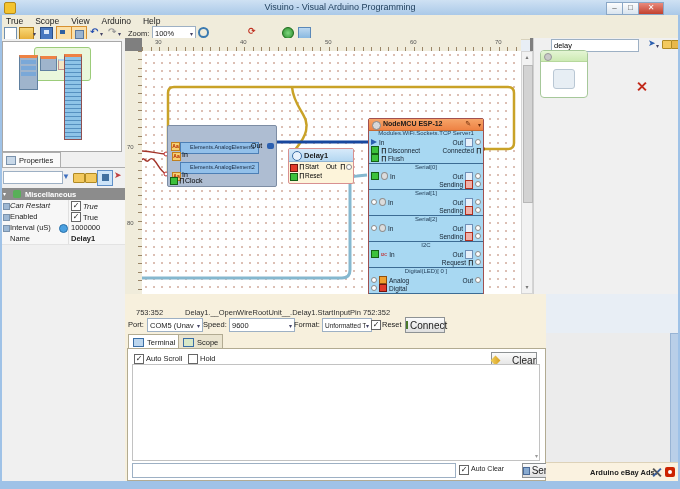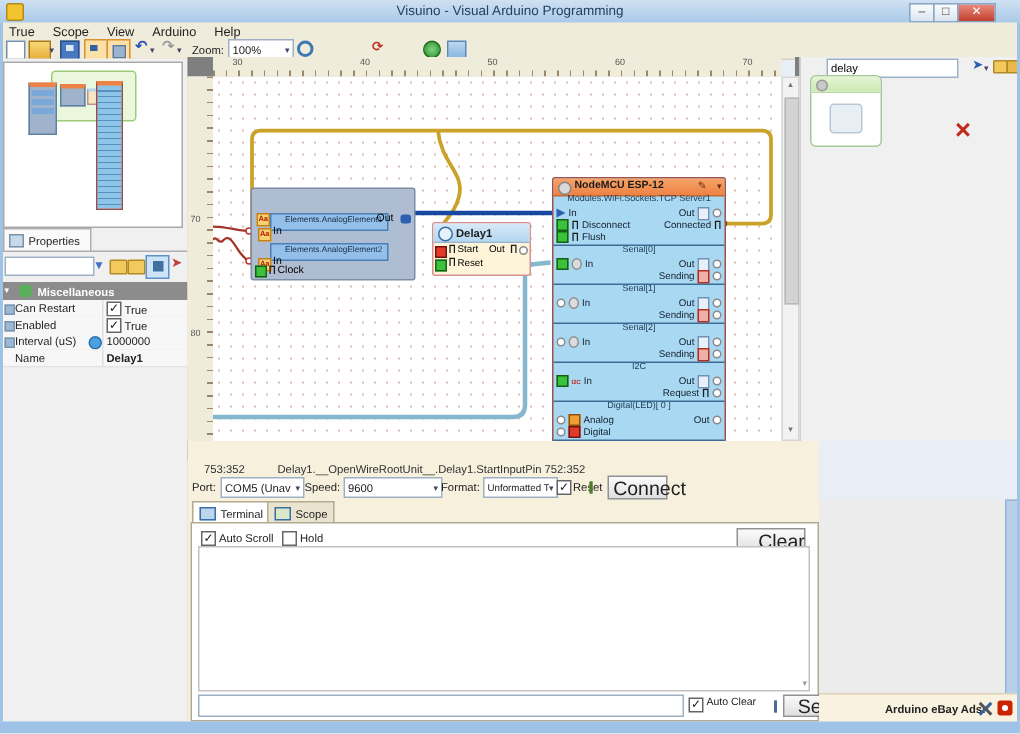--- a/index.html
+++ b/index.html
@@ -10,21 +10,21 @@
   .titlebar{left:0;top:0;width:680px;height:15px;background:linear-gradient(#cfe1f3,#aac9e8);border-bottom:1px solid #9cbde0;}
   .title-text{width:100%;text-align:center;font-size:9px;color:#23425f;line-height:15px;}
   .winbtn{top:2px;height:11px;border:1px solid #8aa7c6;background:linear-gradient(#fdfdfd,#d9e4ef);font-size:8px;line-height:9px;text-align:center;color:#444;}
   .winbtn.close{background:linear-gradient(#e98b7d,#c1402e);color:#fff;}
   .menubar{left:0;top:15px;width:680px;height:11px;background:#f0ecdb;}
   .menu-item{font-size:8.5px;color:#222;margin-right:12px;}
   .toolbar{left:0;top:26px;width:680px;height:13px;background:#f0ecdb;border-bottom:1px solid #d8d2bc;}
   .tico{top:27px;height:11px;}
   .combo{background:#fff;border:1px solid #9db0c4;font-size:7.5px;color:#222;display:flex;align-items:center;padding:0 2px;justify-content:space-between;}
   .dd{font-size:6px;color:#446;}
-  .btn{border:1px solid #8e9294;background:linear-gradient(#fbfbfb,#dfdfdf);font-size:13px;color:#222;display:flex;align-items:center;justify-content:center;gap:14px;}
+  .btn{border:1px solid #8e9294;background:linear-gradient(#fbfbfb,#dfdfdf);font-size:10px;color:#222;display:flex;align-items:center;justify-content:space-between;gap:2px;}
   .cb{width:8px;height:8px;border:1px solid #666;background:#fff;font-size:8px;line-height:8px;text-align:center;color:#222;}
   
   .leftpanel{left:0;top:39px;width:125px;height:442px;background:#f0f0f0;border-right:1px solid #c9c9c9;}
   .minimap{left:2px;top:41px;width:118px;height:109px;background:#fff;border:1px solid #a8a8a8;}
   .ptab{left:2px;top:152px;width:54px;height:15px;background:#fafafa;border:1px solid #aeaeae;border-bottom:none;font-size:7.5px;display:flex;align-items:center;gap:3px;padding-left:3px;color:#222;text-align:center;}
   .pgridrow{left:0;width:125px;height:11px;background:#f7f7f7;border-bottom:1px solid #e3e3e3;font-size:7.5px;color:#222;}
   .pg-label{position:absolute;left:10px;top:1px;}
   .pg-val{position:absolute;left:71px;top:1px;display:flex;align-items:center;gap:2px;}
   .pg-sep{position:absolute;left:68px;top:0;width:1px;height:11px;background:#e0e0e0;}
   .rowico{position:absolute;left:3px;top:3px;width:5px;height:5px;background:#9db8d4;border:1px solid #7a92ac;}
@@ -165,21 +165,21 @@
 <div class="a" style="left:97px;top:170px;width:14px;height:14px;background:#cde4f8;border:1px solid #6090c8;">
     <div style="margin:3px auto 0;width:7px;height:7px;background:#4070a0;"></div>
   </div>
 <span class="a" style="left:114px;top:170px;font-size:9px;color:#c04040;">➤</span>
 
 <div class="a" style="left:0;top:188px;width:125px;height:12px;background:#8c8c8c;">
   <span style="position:absolute;left:3px;top:2px;font-size:6px;color:#fff;">▾</span>
   <span style="position:absolute;left:13px;top:2px;width:8px;height:8px;background:#58b058;border-radius:2px;"></span>
   <span style="position:absolute;left:25px;top:2px;font-size:7.5px;font-weight:bold;color:#fff;">Miscellaneous</span>
 </div>
-<div class="a pgridrow" style="top:200px;">
+<div class="a pgridrow" style="top:200px;font-style:italic;">
   <span class="rowico"></span>
   <span class="pg-label">Can Restart</span>
   <span class="pg-sep"></span>
   <span class="pg-val">
       <span class="cb">✓</span>
       <span>True</span>
     </span>
 </div>
 <div class="a pgridrow" style="top:211px;">
   <span class="rowico"></span>

